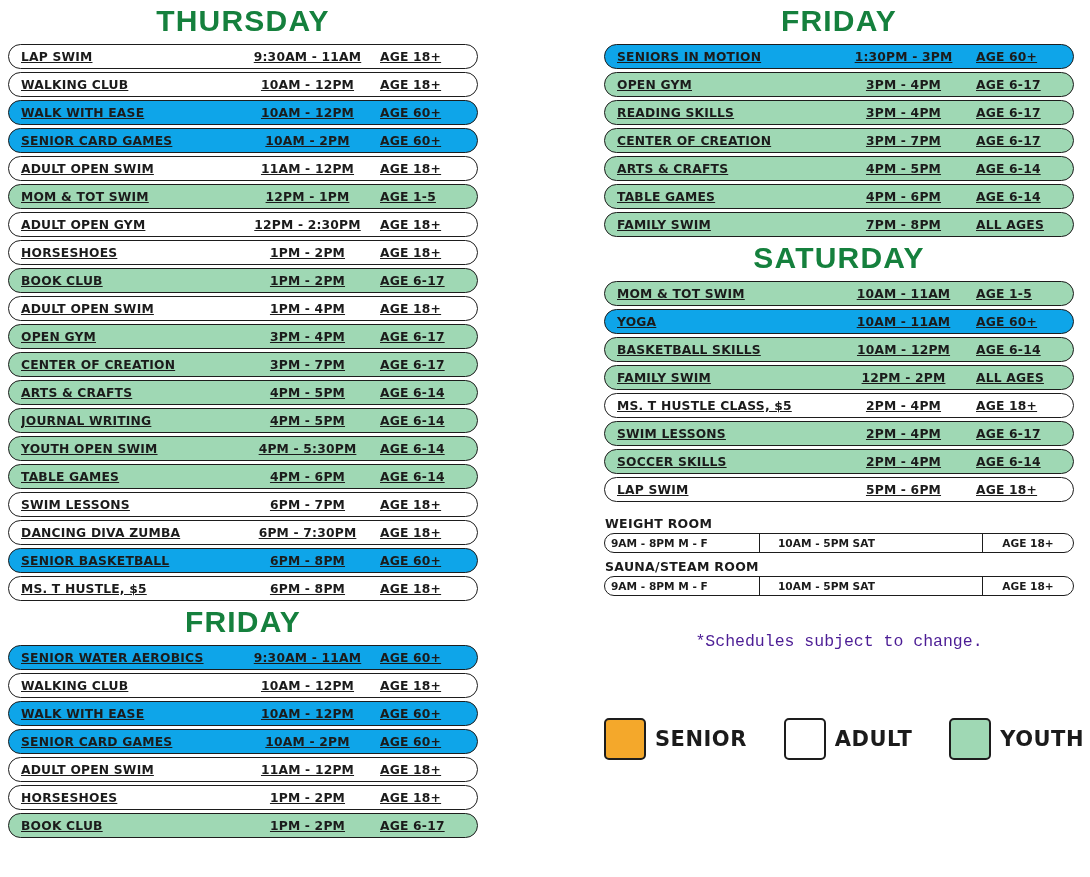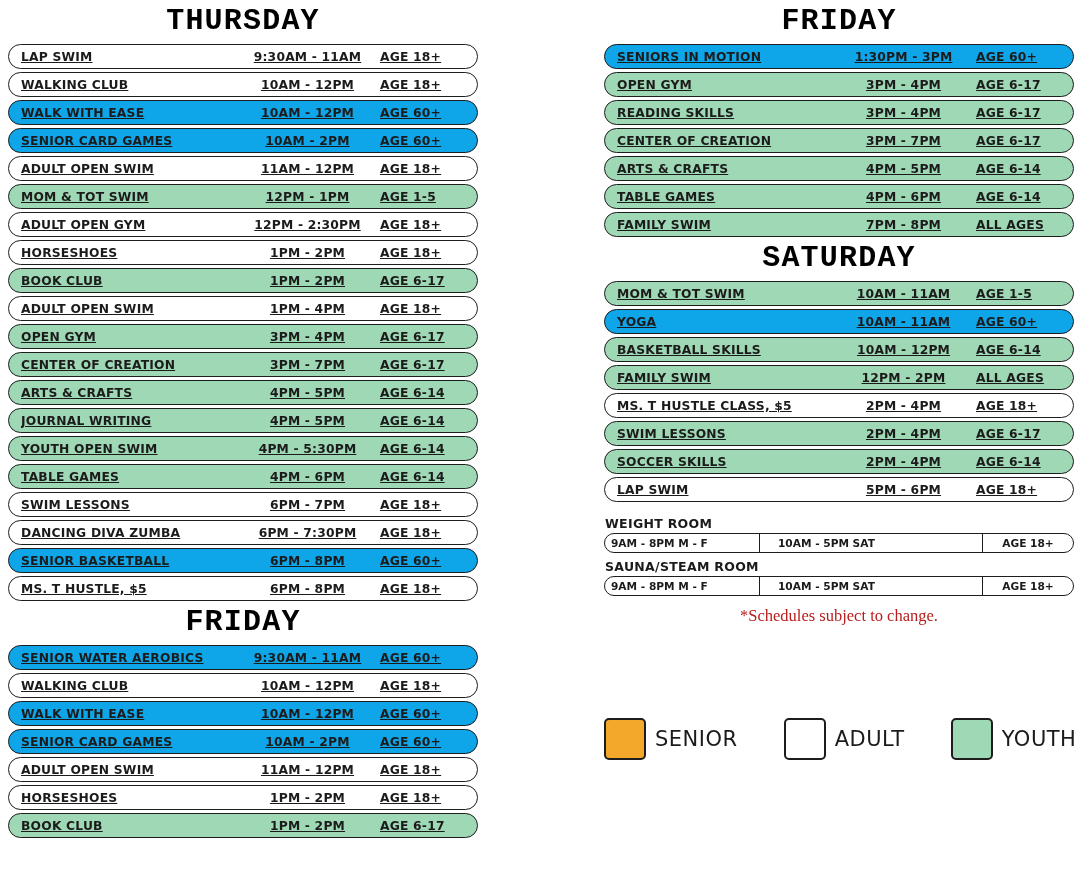--- a/index.html
+++ b/index.html
@@ -21,23 +21,23 @@
     top: 0;
   }
   .col-left { left: 8px; width: 470px; }
   .col-right { left: 604px; width: 470px; }
 
   .day-title {
     text-align: center;
     font-size: 30px;
     font-weight: bold;
     letter-spacing: 1.2px;
-    color: #000000;
+    color: #15803d;
     margin: 4px 0 6px 0;
-    font-family: Liberation Mono, monospace;
+    font-family: Liberation Sans, sans-serif;
   }
 
   .rows { display: flex; flex-direction: column; gap: 3px; }
 
   .row {
     display: flex;
     align-items: center;
     height: 25px;
     border: 1.6px solid #1d1d1d;
     border-radius: 13px;
@@ -83,45 +83,45 @@
     height: 100%;
     display: flex;
     align-items: center;
     white-space: nowrap;
   }
   .facility-row .c1 { flex: 0 0 155px; border-right: 1.5px solid #1d1d1d; }
   .facility-row .c2 { flex: 1; border-right: 1.5px solid #1d1d1d; margin-left: 12px; }
   .facility-row .c3 { flex: 0 0 90px; justify-content: center; }
 
   .note {
-    margin-top: 10px;
+    margin-top: 36px;
     text-align: center;
     font-size: 16.5px;
-    font-family: Liberation Serif, serif;
-    color: #b91c1c;
+    font-family: Liberation Mono, monospace;
+    color: #4c1d95;
   }
 
   .legend {
     position: absolute;
     left: 604px;
     top: 718px;
     display: flex;
     align-items: center;
     gap: 10px;
     width: 480px;
   }
   .legend-item { display: flex; align-items: center; gap: 9px; }
   .swatch {
     width: 42px; height: 42px;
     border: 2.2px solid #1d1d1d;
     border-radius: 5px;
   }
   .legend-label {
     font-size: 21px;
-    font-weight: normal;
+    font-weight: bold;
     letter-spacing: 0.5px;
     font-family: "DejaVu Sans", sans-serif;
   }
   .legend-gap { width: 26px; }
 </style>
 </head>
 <body>
 
 <div class="page">
   <div class="col col-left">

